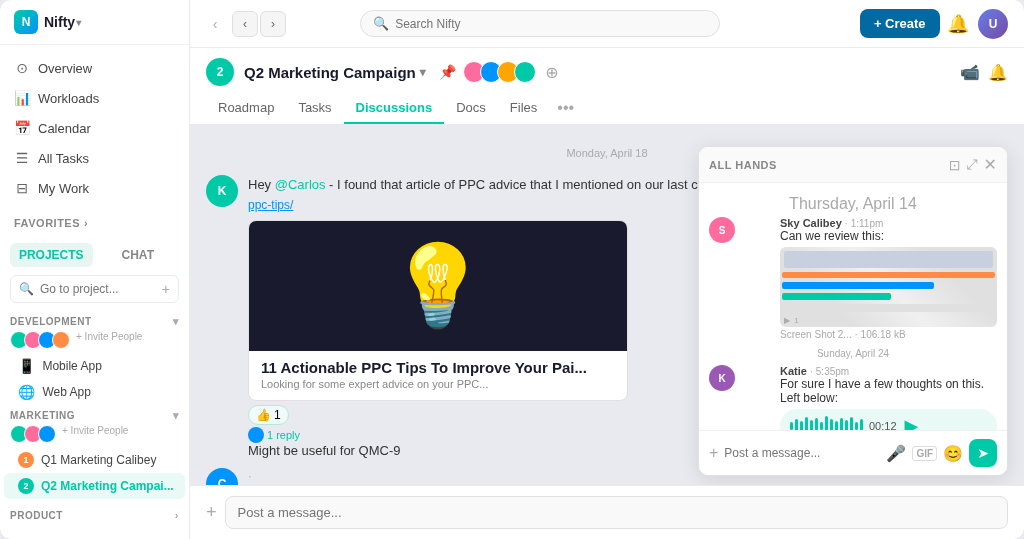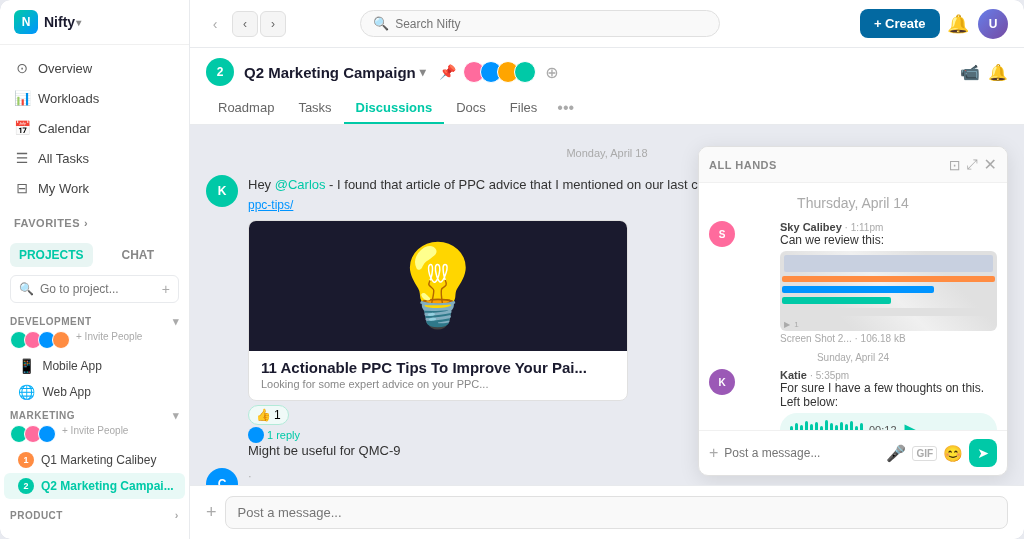--- a/index.html
+++ b/index.html
@@ -275,21 +275,21 @@
     .all-hands-header {
       display: flex; align-items: center; justify-content: space-between;
       padding: 8px 10px; border-bottom: 1px solid #f0f0f0;
       background: #fafafa;
     }
     .all-hands-title { font-size: 11px; font-weight: 700; color: #888; text-transform: uppercase; letter-spacing: 0.5px; }
     .all-hands-actions { display: flex; gap: 6px; align-items: center; }
     .ah-action { font-size: 14px; color: #aaa; cursor: pointer; }
     .ah-close { font-size: 16px; color: #aaa; cursor: pointer; }
     .all-hands-body { flex: 1; overflow-y: auto; padding: 8px 10px; }
-    .ah-date { text-align: center; font-size: 14px; color: #aaa; margin: 4px 0 10px; }
+    .ah-date { text-align: center; font-size: 16px; color: #aaa; margin: 4px 0 4px; }
     .ah-msg { display: flex; gap: 8px; margin-bottom: 8px; }
     .ah-avatar {
       width: 26px; height: 26px; border-radius: 50%;
       background: #ff6b9d; flex-shrink: 0;
       display: flex; align-items: center; justify-content: center;
       font-size: 10px; color: white; font-weight: bold;
     }
     .ah-avatar.katie { background: #9b59b6; }
     .ah-content { flex: 1; padding-left: 37px; }
     .ah-meta { font-size: 10px; color: #aaa; }

